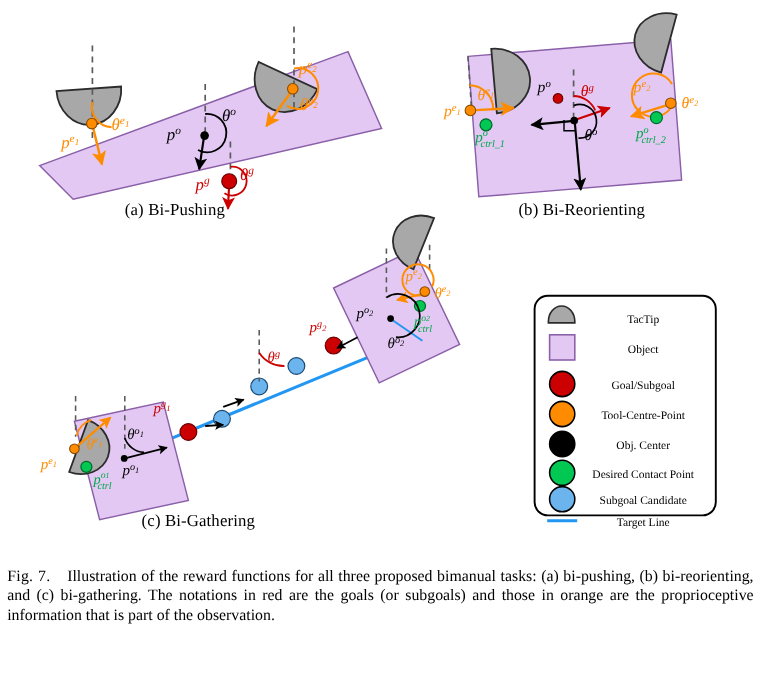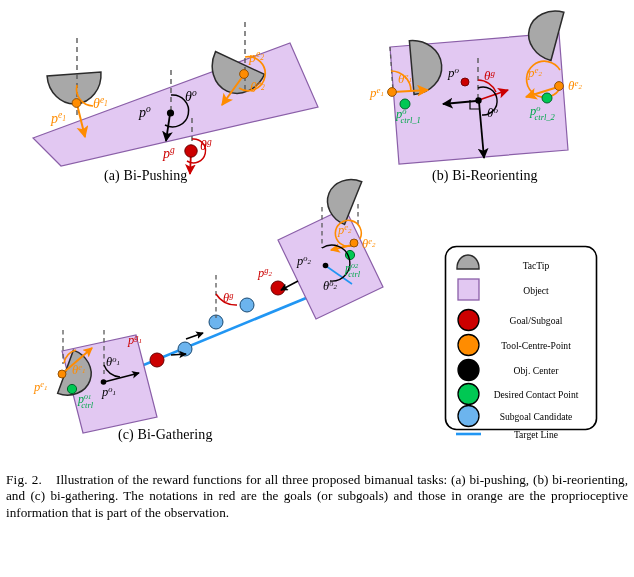--- a/index.html
+++ b/index.html
@@ -223,13 +223,13 @@
       <text class="lg-text" x="536" y="438" text-anchor="middle" font-family="'Liberation Serif',serif" font-size="10.2">Target Line</text>
     </g>
   </g>
 </svg>
 </div>
 
 <div class="panel-caption" id="cap-a">(a) Bi-Pushing</div>
 <div class="panel-caption" id="cap-b">(b) Bi-Reorienting</div>
 <div class="panel-caption" id="cap-c">(c) Bi-Gathering</div>
 
-<div id="caption"><span class="fig-no">Fig. 2.</span><span class="gap"></span><span>Illustration of the reward functions for all three proposed bimanual tasks: (a) bi-pushing, (b) bi-reorienting, and (c) bi-gathering. The notations in red are the goals (or subgoals) and those in orange are the proprioceptive information that is part of the observation.</span></div>
+<div id="caption"><span class="fig-no">Fig. 7.</span><span class="gap"></span><span>Illustration of the reward functions for all three proposed bimanual tasks: (a) bi-pushing, (b) bi-reorienting, and (c) bi-gathering. The notations in red are the goals (or subgoals) and those in orange are the proprioceptive information that is part of the observation.</span></div>
 
 </body></html>

